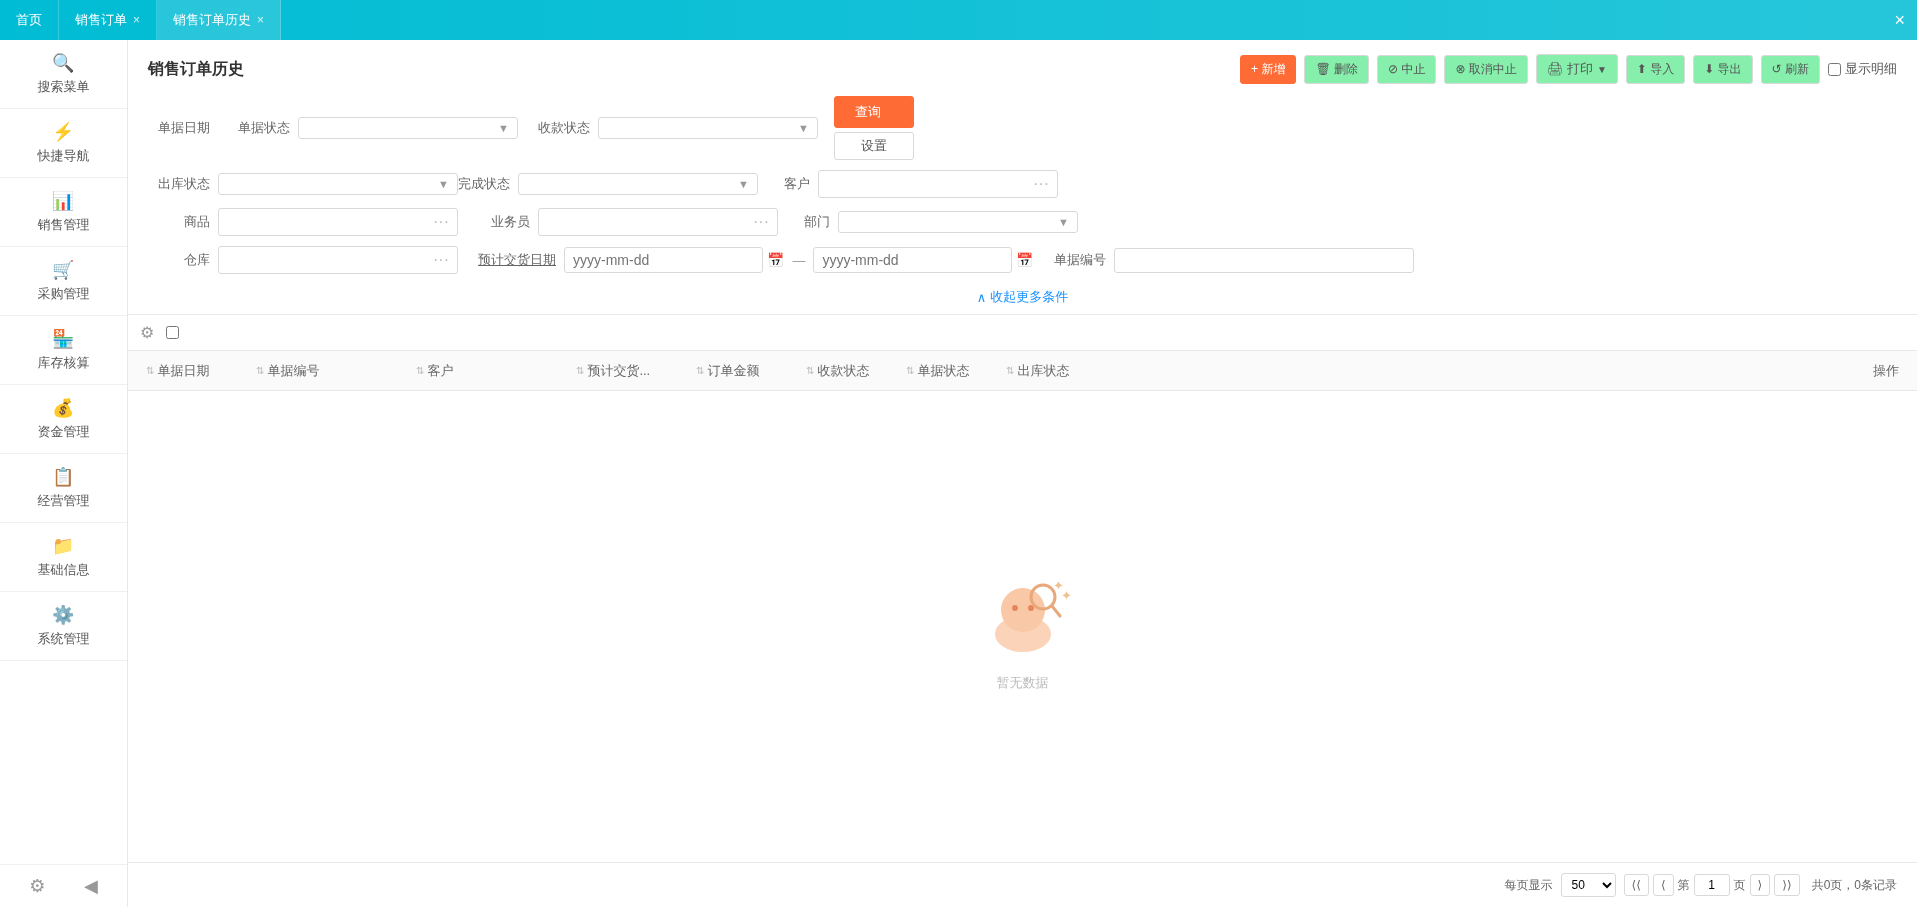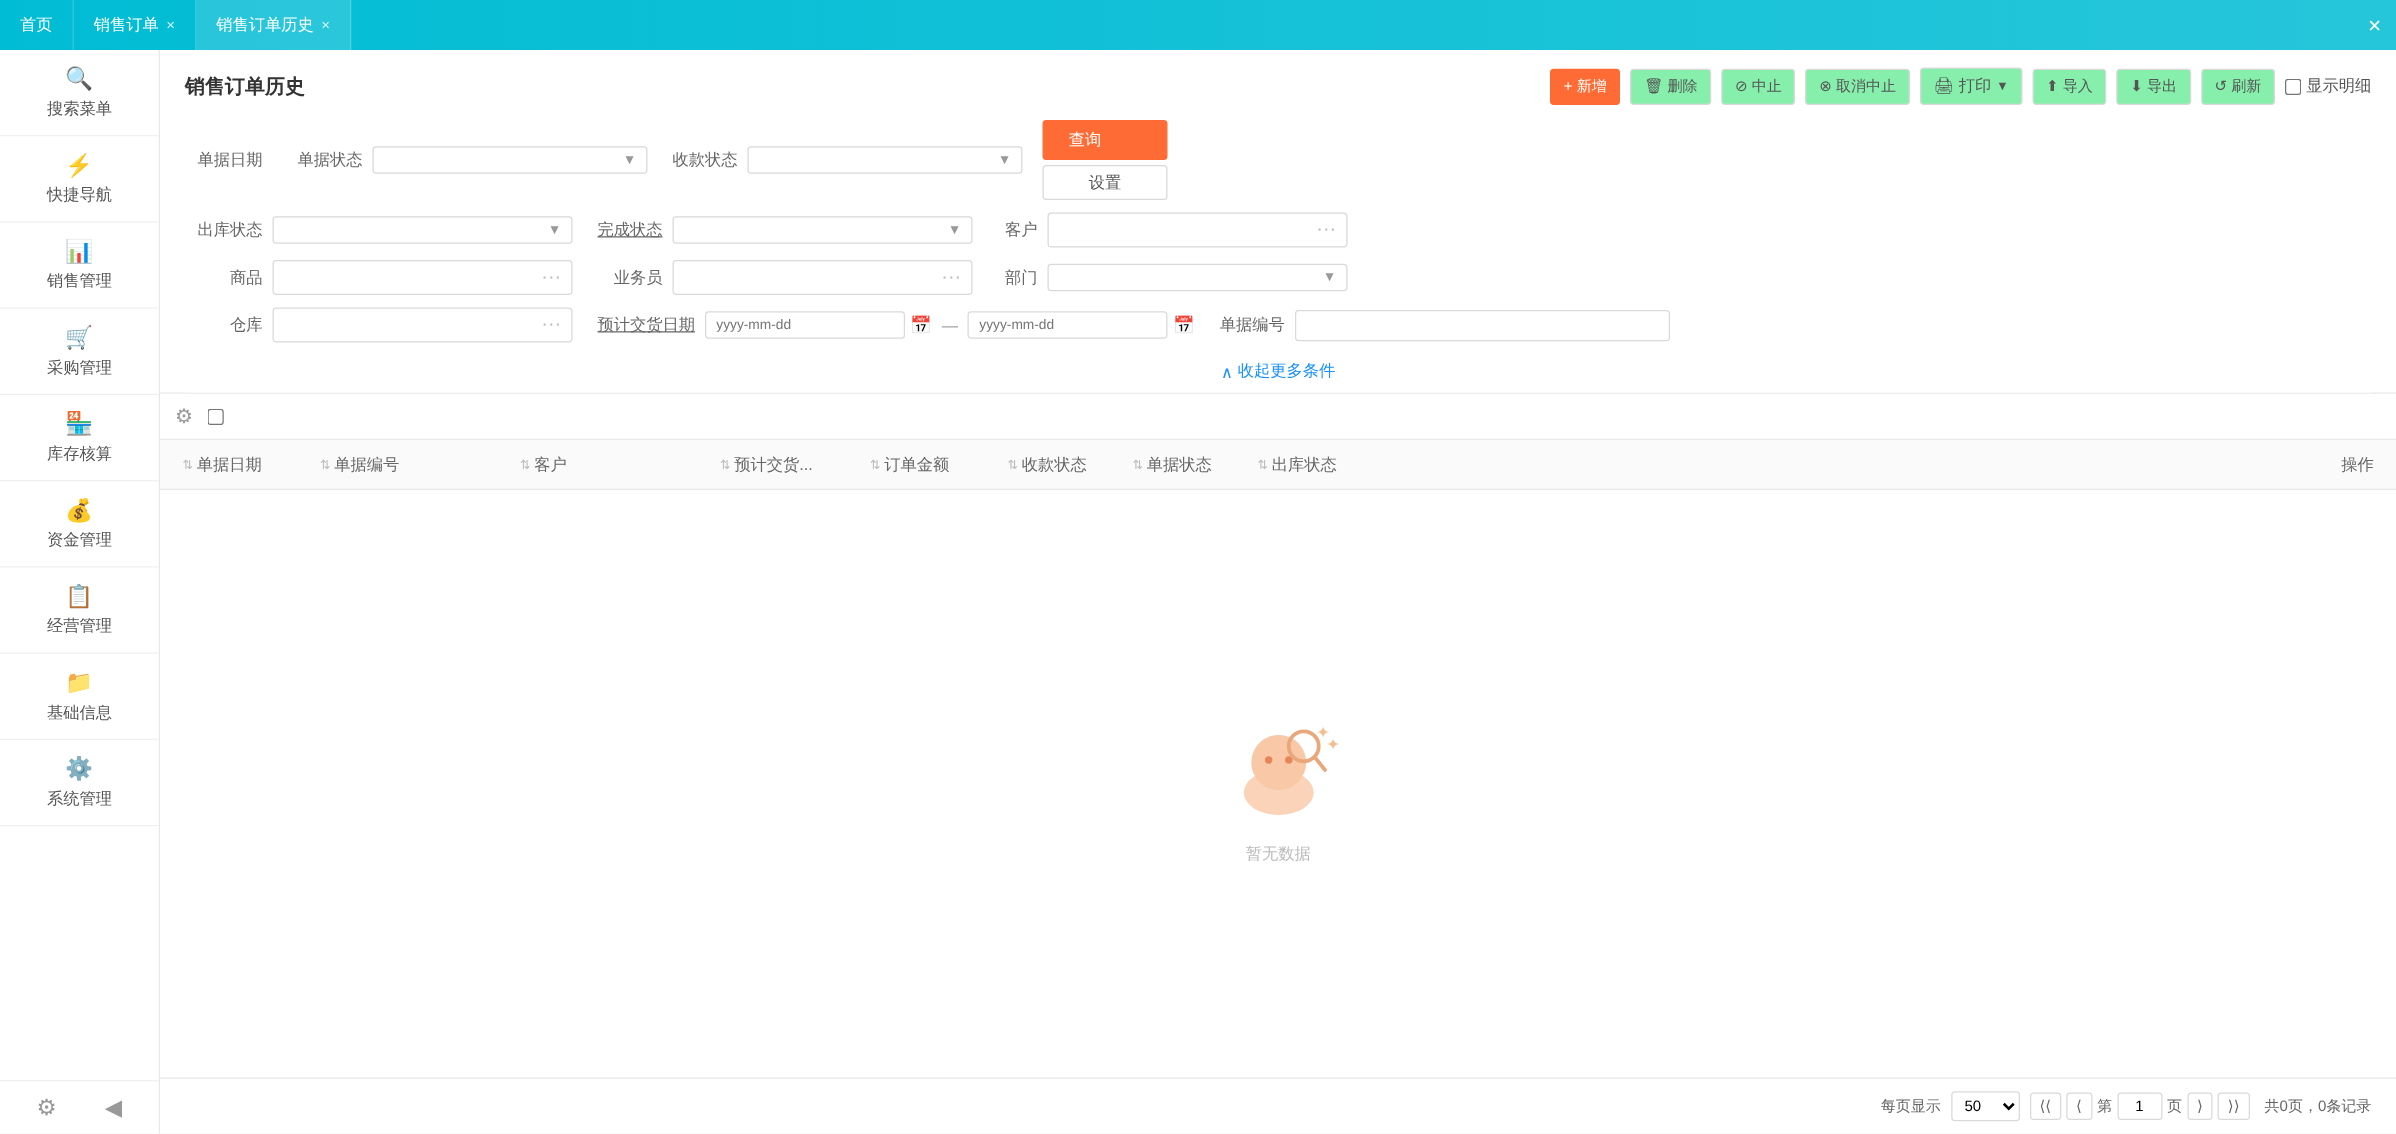--- a/index.html
+++ b/index.html
@@ -226,21 +226,21 @@
       gap: 4px;
     }
     .date-input {
       border: 1px solid #d9d9d9;
       border-radius: 3px;
       padding: 4px 8px;
       background: #fff;
       min-width: 130px;
       color: #bbb;
       outline: none;
-      font-size: 11px;
+      font-size: 14px;
     }
     .cal-icon { color: #aaa; cursor: pointer; font-size: 14px; }
     .dash { color: #999; margin: 0 4px; }
 
     
     .table-area {
       flex: 1;
       background: #fff;
       margin: 8px 0 0 0;
       display: flex;
@@ -455,31 +455,31 @@
             <span></span>
             <span class="arrow">▼</span>
           </div>
           <span class="filter-label" style="margin-left:20px;min-width:60px;">收款状态</span>
           <div class="filter-select" style="flex:1;max-width:220px;">
             <span></span>
             <span class="arrow">▼</span>
           </div>
           <div style="display:flex;flex-direction:column;gap:4px;margin-left:16px;">
             <button class="toolbar-btn primary" style="padding:6px 20px;font-size:13px;">查询</button>
-            <button class="toolbar-btn secondary" style="padding:4px 36px;font-size:13px;">设置</button>
+            <button class="toolbar-btn secondary" style="padding:4px 26px;font-size:13px;">设置</button>
           </div>
         </div>
 
         <div class="filter-row">
           <span class="filter-label">出库状态</span>
           <div class="filter-select" style="flex:1;max-width:240px;">
             <span></span>
             <span class="arrow">▼</span>
           </div>
-          <span class="filter-label" style="margin-left:20px;min-width:60px;text-decoration:underline;">完成状态</span>
+          <span class="filter-label" style="min-width:60px;">完成状态</span>
           <div class="filter-select" style="flex:1;max-width:240px;">
             <span></span>
             <span class="arrow">▼</span>
           </div>
           <span class="filter-label" style="margin-left:20px;min-width:40px;">客户</span>
           <div style="flex:1;max-width:240px;display:flex;align-items:center;border:1px solid #d9d9d9;border-radius:3px;padding:4px 8px;background:#fff;">
             <span style="flex:1;color:#ccc;"></span>
             <span class="dots-btn">···</span>
           </div>
         </div>

